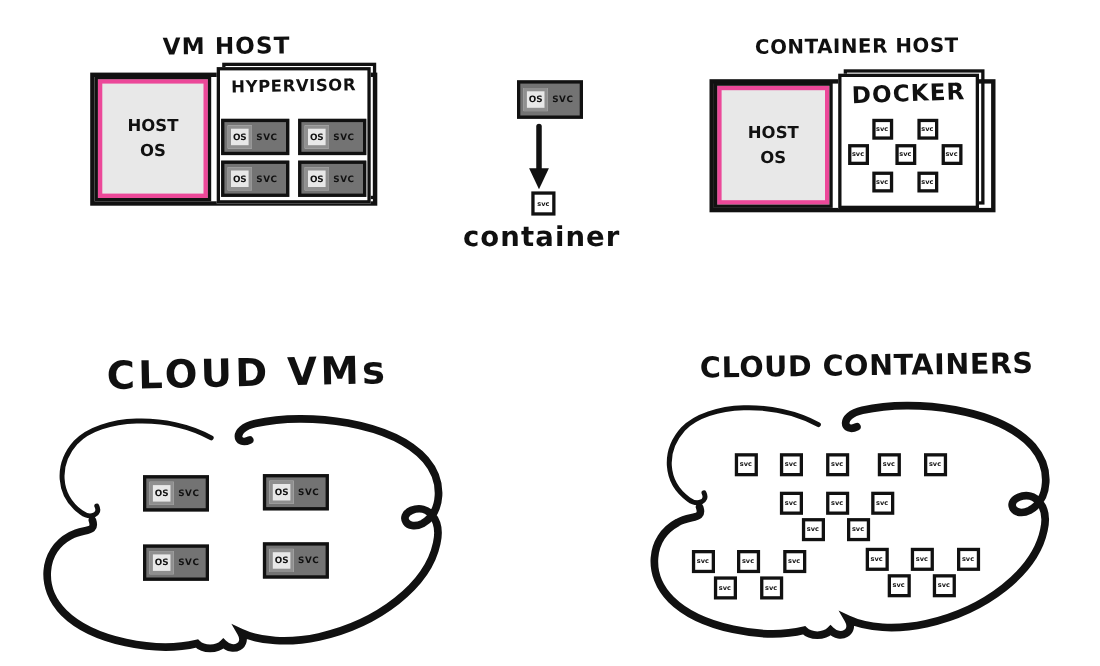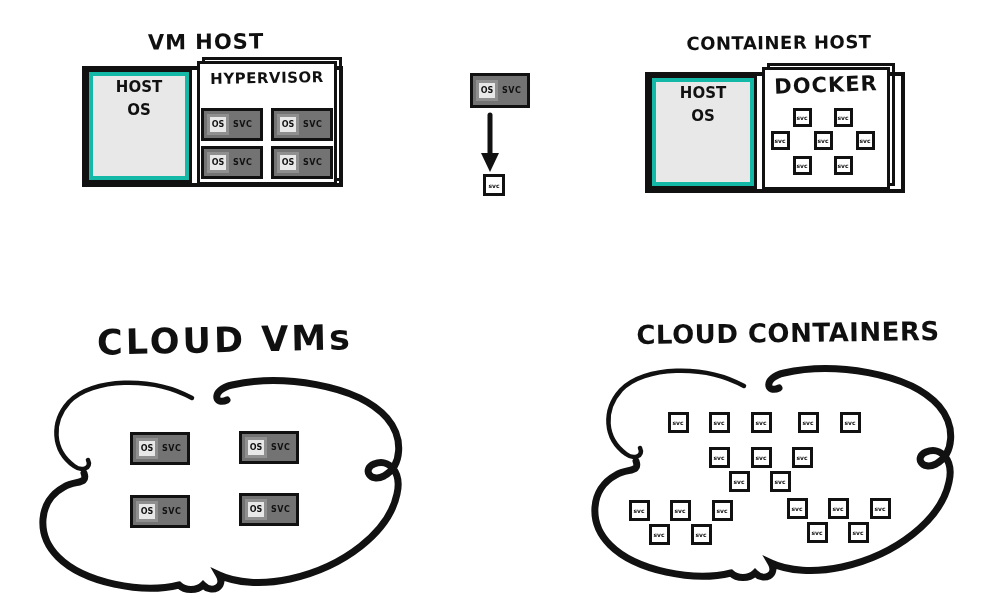--- a/index.html
+++ b/index.html
@@ -16,22 +16,22 @@
   .t-cloudvms{left:75px;top:320px;width:300px;font-size:35px;letter-spacing:3px;transform:rotate(-1.2deg);}
   .t-cloudcont{left:628px;top:318px;width:320px;font-size:26px;letter-spacing:.5px;transform:rotate(-.8deg);}
   .t-container{left:410px;top:201px;width:165px;font-size:25px;letter-spacing:1px;}
 
   
   .outerbox{position:absolute;border:4px solid #111;background:#fff;z-index:1;}
   .vmhost-outer{left:82px;top:66px;width:261px;height:121px;}
   .chost-outer{left:645px;top:72px;width:260px;height:121px;}
 
   
-  .hostos{position:absolute;background:#e8e8e8;border:4px solid #14b8a6;outline:3px solid #111;z-index:2;
-          display:flex;align-items:flex-start;justify-content:center;}
+  .hostos{position:absolute;background:#e8e8e8;border:4px solid #ec4899;outline:3px solid #111;z-index:2;
+          display:flex;align-items:center;justify-content:center;}
   .vmhost-os{left:89px;top:72px;width:100px;height:108px;}
   .chost-os{left:652px;top:78px;width:102px;height:108px;}
   .hostos span{display:block;width:58px;font-size:15px;font-weight:bold;text-align:center;line-height:1.55;}
 
   
   .ghost{position:absolute;border:3px solid #111;background:transparent;z-index:2;}
   .hyp-ghost{left:202px;top:57px;width:140px;height:124px;}
   .docker-ghost{left:767px;top:63px;width:128px;height:123px;}
 
   
@@ -93,20 +93,21 @@
 
   <div class="vmbox" style="left:470px;top:73px;width:60px;height:35px;">
     <span class="oschip">OS</span>
     <span class="svclabel">SVC</span>
   </div>
   <svg class="arrow-svg" width="26" height="62" viewBox="0 0 26 62">
     <line x1="13" y1="3" x2="13" y2="44" stroke="#111" stroke-width="5" stroke-linecap="round"></line>
     <polygon points="4,41 22,41 13,60" fill="#111"></polygon>
   </svg>
   <div class="svcbox" style="left:483px;top:174px;width:22px;height:22px;">svc</div>
+  <div class="hand t-container">container</div>
 
   <div class="hand t-chost">CONTAINER HOST</div>
   <div class="outerbox chost-outer"></div>
   <div class="hostos chost-os">
     <span>HOST OS</span>
   </div>
   <div class="ghost docker-ghost"></div>
   <div class="innerbox docker">
     <div class="innertitle">DOCKER</div>
   </div>

